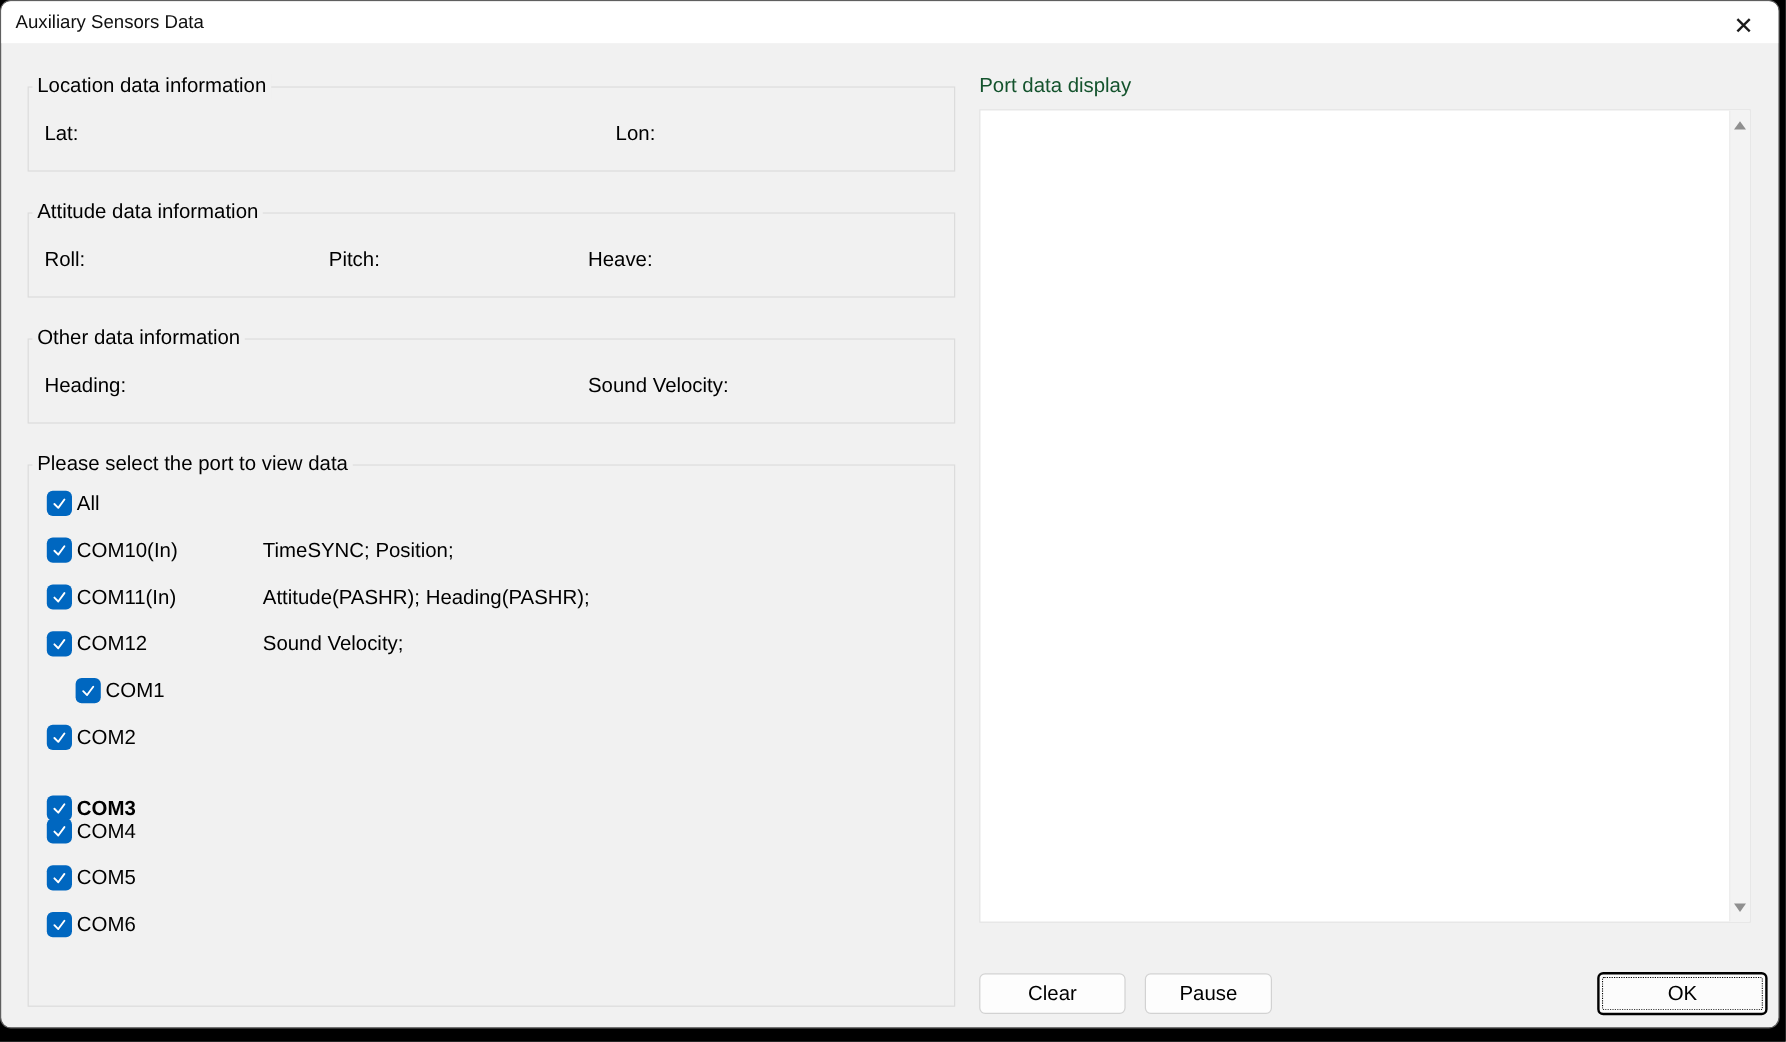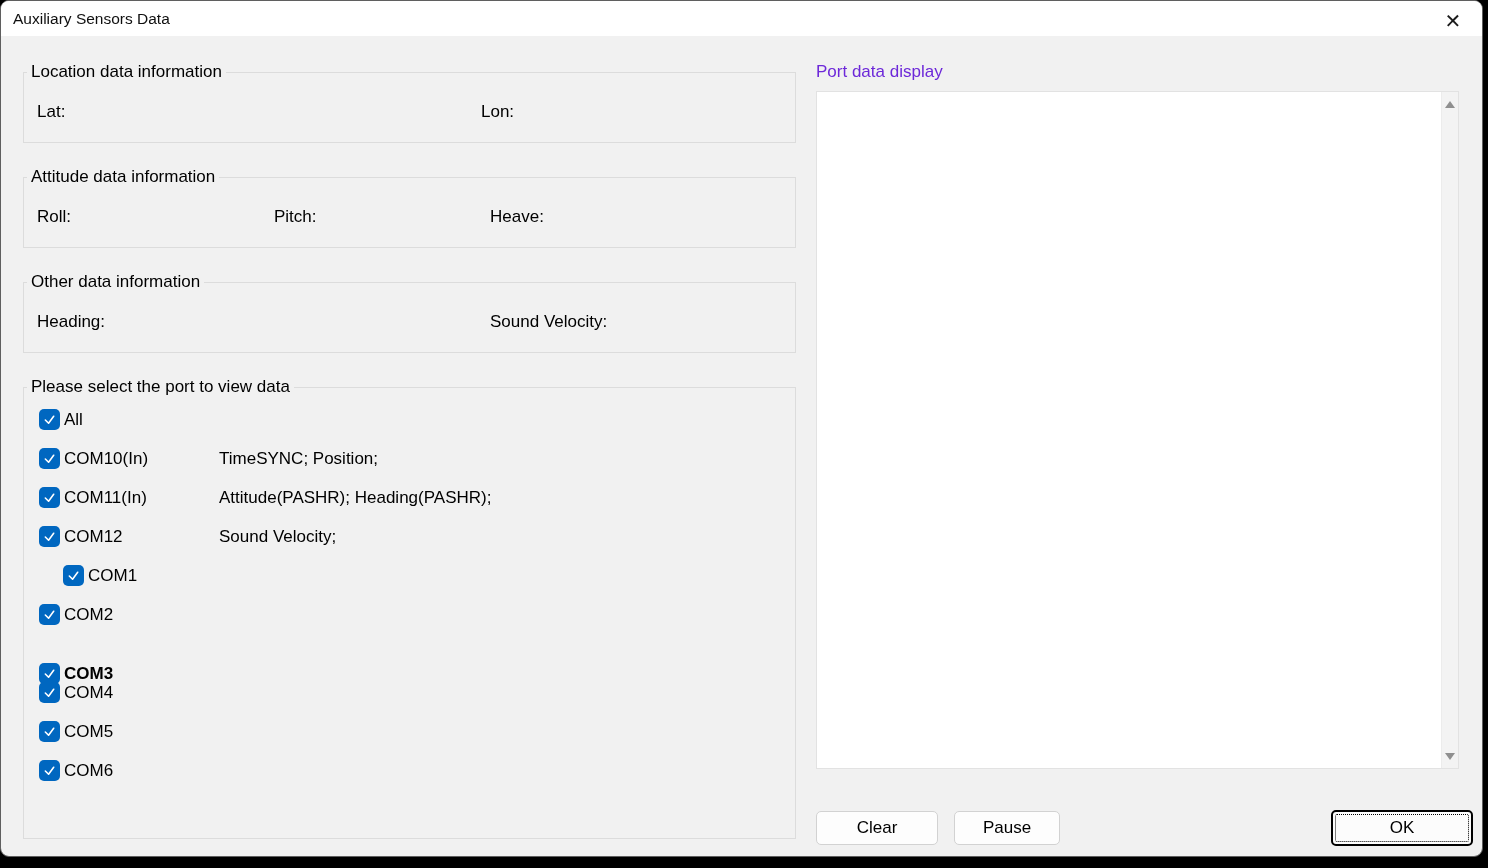--- a/index.html
+++ b/index.html
@@ -13,21 +13,21 @@
   .groupbox{position:absolute;border:1px solid #dcdcdc;background:#f1f1f1;box-sizing:border-box;}
   .group-label{position:absolute;font-size:17px;color:#000;background:#f1f1f1;padding:0 4px;
     line-height:22px;z-index:2;white-space:nowrap;}
   .field-label{position:absolute;font-size:17px;color:#000;line-height:22px;white-space:nowrap;}
   .port-row{position:absolute;left:0;width:773px;height:22px;}
   .checkbox{position:absolute;width:21px;height:21px;border-radius:5px;background:#0067c0;
     display:flex;align-items:center;justify-content:center;cursor:pointer;}
   .checkbox svg{display:block;}
   .cb-label{position:absolute;font-size:17px;line-height:22px;color:#000;cursor:pointer;white-space:nowrap;}
   .port-desc{position:absolute;left:196px;font-size:17px;line-height:22px;color:#000;white-space:nowrap;}
-  .right-label{position:absolute;font-size:17px;color:#6d28d9;line-height:22px;}
+  .right-label{position:absolute;font-size:17px;color:#14532d;line-height:22px;}
   .port-display{position:absolute;left:815px;top:90px;width:643px;height:678px;background:#ffffff;
     border:1px solid #e2e2e2;box-sizing:border-box;}
   .display-content{position:absolute;left:0;top:0;right:17px;bottom:0;font-size:14px;color:#000;
     padding:4px;overflow:hidden;white-space:pre-wrap;}
   .scrollbar{position:absolute;right:0;top:0;width:17px;height:100%;background:#f3f3f3;
     border-left:1px solid #ececec;box-sizing:border-box;}
   .scroll-up,.scroll-down{position:absolute;left:0;width:100%;height:24px;display:flex;
     align-items:center;justify-content:center;cursor:pointer;}
   .scroll-up{top:0;}
   .scroll-down{bottom:0;}
@@ -49,21 +49,21 @@
 <div class="window">
 
   <div class="titlebar">
     <span class="title-text">Auxiliary Sensors Data</span>
     <div class="close-btn">✕</div>
   </div>
 
   <div class="groupbox" style="left:22px;top:71px;width:773px;height:71px;"></div>
   <span class="group-label" style="left:26px;top:60px;">Location data information</span>
   <span class="field-label" style="left:36px;top:100px;">Lat:</span>
-  <span class="field-label" style="left:480px;top:100px;">Lon:</span>
+  <span class="field-label" style="left:512px;top:100px;">Lon:</span>
 
   <div class="groupbox" style="left:22px;top:176px;width:773px;height:71px;"></div>
   <span class="group-label" style="left:26px;top:165px;">Attitude data information</span>
   <span class="field-label" style="left:36px;top:205px;">Roll:</span>
   <span class="field-label" style="left:273px;top:205px;">Pitch:</span>
   <span class="field-label" style="left:489px;top:205px;">Heave:</span>
 
   <div class="groupbox" style="left:22px;top:281px;width:773px;height:71px;"></div>
   <span class="group-label" style="left:26px;top:270px;">Other data information</span>
   <span class="field-label" style="left:36px;top:310px;">Heading:</span>

